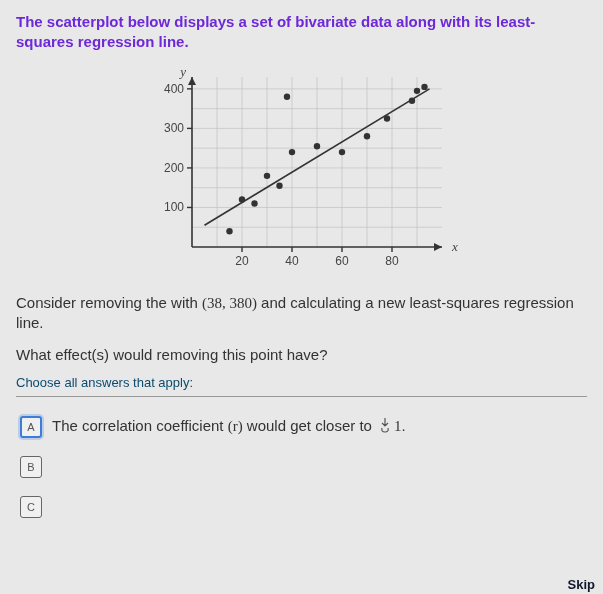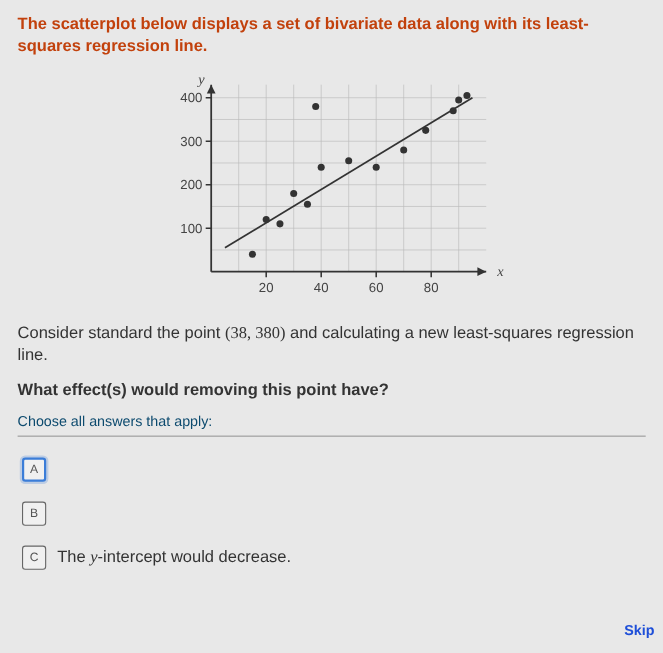--- a/index.html
+++ b/index.html
@@ -8,40 +8,40 @@
       background: #e8e8e8;
       width: 603px;
       height: 594px;
       padding: 12px 16px;
       color: #333;
       position: relative;
     }
     .intro {
       font-size: 15px;
       font-weight: bold;
-      color: #c2410c;
+      color: #6d28d9;
       line-height: 1.3;
       margin-bottom: 14px;
     }
     .chart-wrap {
       width: 320px;
       margin: 0 auto 18px auto;
     }
     svg.chart {
       display: block;
     }
     .prompt1 {
       font-size: 15px;
       color: #333;
       line-height: 1.35;
       margin-bottom: 12px;
     }
     .prompt2 {
       font-size: 15px;
-      font-weight: bold;
+      font-weight: normal;
       color: #333;
       margin-bottom: 12px;
     }
     .choose {
       font-size: 13px;
       color: #0c4a6e;
       margin-bottom: 4px;
     }
     .hr {
       border: none;
@@ -71,24 +71,24 @@
     }
     .opt-box.selected {
       border: 2px solid #3b7dd8;
       box-shadow: 0 0 0 2px rgba(59,125,216,.25);
     }
     .math {
       font-family: "Times New Roman", serif;
     }
     .skip {
       position: absolute;
-      bottom: 14px;
+      bottom: 2px;
       right: 8px;
       font-size: 13px;
-      color: #1d4ed8;
+      color: #0f172a;
       font-weight: bold;
     }
     .cursor {
       display: inline-block;
       vertical-align: middle;
       margin: 0 2px;
     }
   </style>
 </head>
 <body>
@@ -150,36 +150,38 @@
         <circle cx="225" cy="71.30232558139534" r="3.2" fill="#333"></circle>
         <circle cx="245" cy="53.51162790697674" r="3.2" fill="#333"></circle>
         <circle cx="270" cy="35.720930232558146" r="3.2" fill="#333"></circle>
         <circle cx="275" cy="25.83720930232559" r="3.2" fill="#333"></circle>
         <circle cx="282.5" cy="21.883720930232556" r="3.2" fill="#333"></circle>
       </g>
   </svg>
 </div>
 
 <div class="prompt1">
-  <span>Consider standard the point </span><span class="math">(38, 380)</span><span> and calculating a new least-squares regression line.</span>
+  <span>Consider removing the with </span><span class="math">(38, 380)</span><span> and calculating a new least-squares regression line.</span>
 </div>
 
 <div class="prompt2">What effect(s) would removing this point have?</div>
 
 <div class="choose">Choose all answers that apply:</div>
 <hr class="hr">
 
 <div class="option">
   <div class="opt-box selected">A</div>
+  <div>
+    <span>The correlation coefficient </span><span class="math">(r)</span><span> would get closer to </span><span class="cursor"><svg width="14" height="16" viewBox="0 0 14 16">
+          <path d="M7 1 L7 9 M4 6 L7 9 L10 6 M4 11 Q3 15 7 15 Q11 15 10 11" fill="none" stroke="#555" stroke-width="1.2"></path>
+        </svg></span><span class="math">1</span><span>.</span>
+  </div>
 </div>
 
 <div class="option">
   <div class="opt-box">B</div>
 </div>
 
 <div class="option">
   <div class="opt-box">C</div>
-  <div>
-    <span>The </span><span class="math" style="font-style:italic">y</span><span>-intercept would decrease.</span>
-  </div>
 </div>
 
 <div class="skip">Skip</div>
 
 </body></html>

